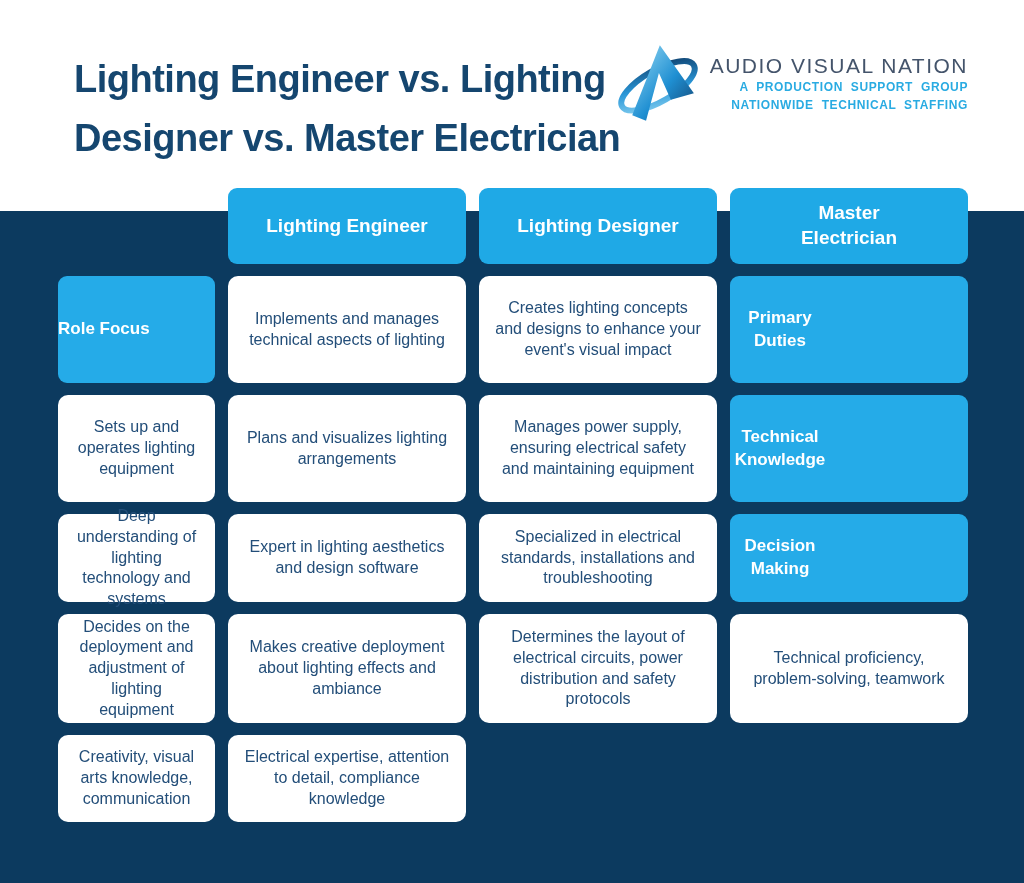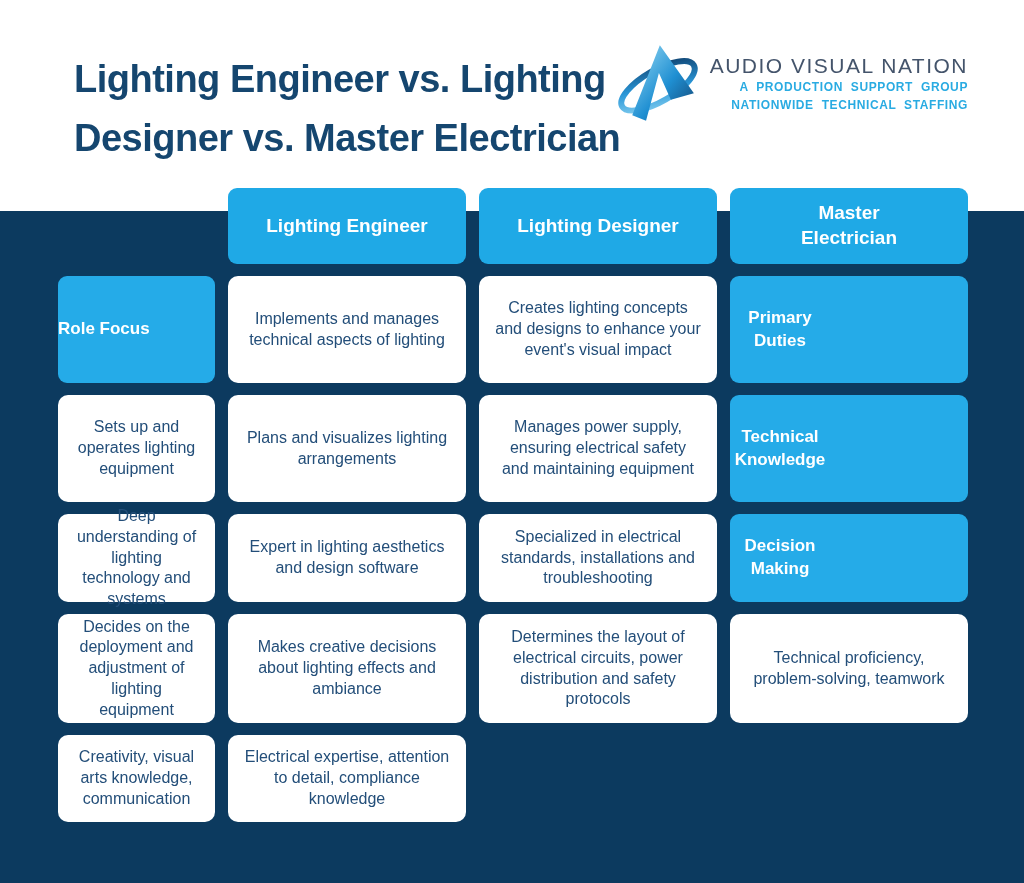--- a/index.html
+++ b/index.html
@@ -130,19 +130,19 @@
     <span>Technical Knowledge</span>
   </div>
   <div class="cell">Deep understanding of lighting technology and systems</div>
   <div class="cell">Expert in lighting aesthetics and design software</div>
   <div class="cell">Specialized in electrical standards, installations and troubleshooting</div>
 
   <div class="rowlabel">
     <span>Decision Making</span>
   </div>
   <div class="cell">Decides on the deployment and adjustment of lighting equipment</div>
-  <div class="cell">Makes creative decisions about lighting effects and ambiance</div>
+  <div class="cell">Makes creative deployment about lighting effects and ambiance</div>
   <div class="cell">Determines the layout of electrical circuits, power distribution and safety protocols</div>
 
   <div class="cell">Technical proficiency, problem-solving, teamwork</div>
   <div class="cell">Creativity, visual arts knowledge, communication</div>
   <div class="cell">Electrical expertise, attention to detail, compliance knowledge</div>
 </div>
 
 </body></html>

